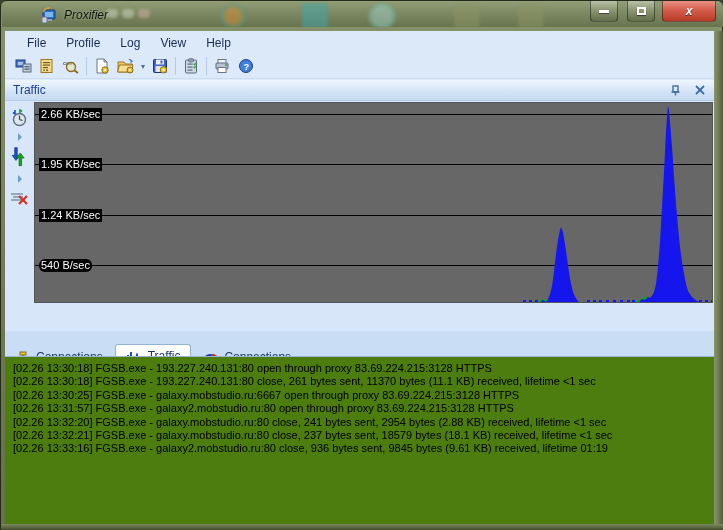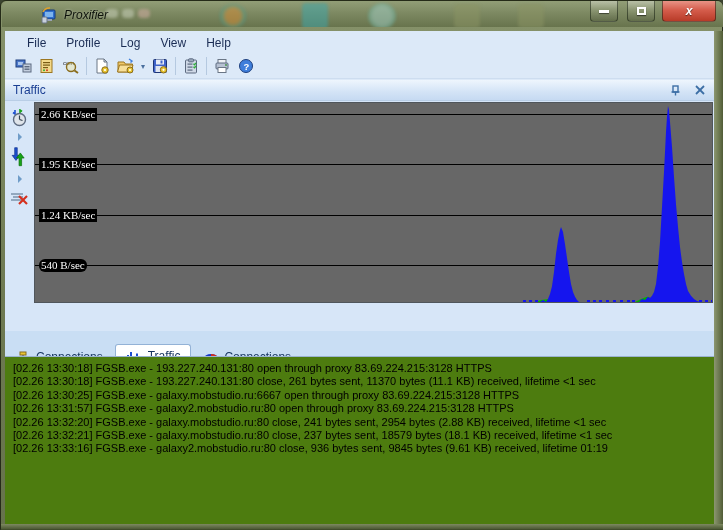--- a/index.html
+++ b/index.html
@@ -42,21 +42,21 @@
                  border-bottom:1px solid #b9cee6; display:flex; align-items:center; }
   .panel-title { font-size:12px; color:#1b3f93; padding-left:8px; flex:1; }
   .phbtn { width:20px; height:16px; display:flex; align-items:center; justify-content:center; margin-right:4px; }
   .trafficbody { position:absolute; top:70px; left:0; width:100%; height:230px; background:#d7e6f8; }
   .graphstrip { position:absolute; left:0; top:0; width:29px; height:100%;
                 display:flex; flex-direction:column; align-items:center; padding-top:6px; }
   .gbtn { width:22px; display:flex; align-items:center; justify-content:center; margin-bottom:2px; }
   .graph { position:absolute; left:29px; top:1px; width:679px; height:201px; background:#676767;
            border:1px solid #50565c; overflow:hidden; }
   .gridline { position:absolute; left:0; width:100%; height:1px; background:#000; }
-  .ylabel { position:absolute; left:4px; background:#000; color:#fff; font-size:11px; line-height:13px; padding:0 2px; white-space:nowrap;font-family:Liberation Serif, serif; }
+  .ylabel { position:absolute; left:4px; background:#000; color:#fff; font-size:11px; line-height:13px; padding:0 2px; white-space:nowrap; }
   .basedot { position:absolute; width:3px; height:2px; background:#1515ee; bottom:0; }
   .graph svg { position:absolute; left:0; bottom:0; }
   
   .tabstrip { position:absolute; top:300px; left:0; width:100%; height:37px; background:#c9def4;
               display:flex; align-items:flex-end; border-bottom:1px solid #bcd2ea; }
   .tab { height:21px; display:flex; align-items:center; gap:5px; font-size:12px; color:#14335e;
          padding:0 10px; margin-right:2px; }
   .tab.active { background:#fff; border:1px solid #93b2d6; border-bottom:none; border-radius:3px 3px 0 0; height:23px; }
   
   .logpanel { position:absolute; top:325px; left:0; width:100%; height:172px; background:#4d7c0f;

